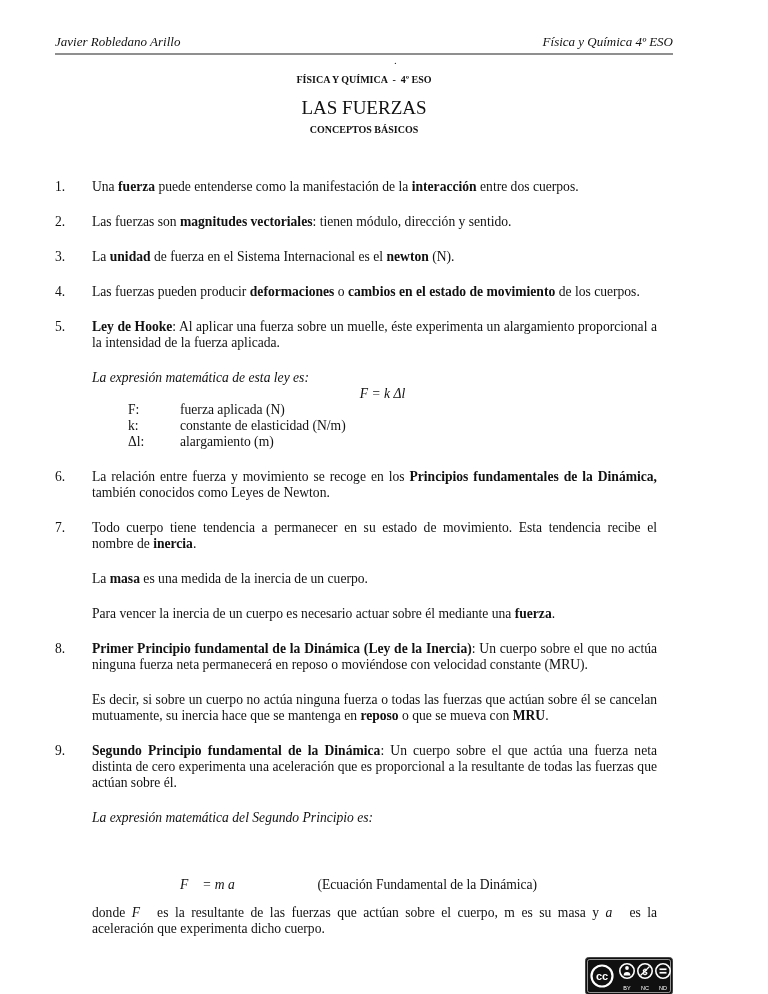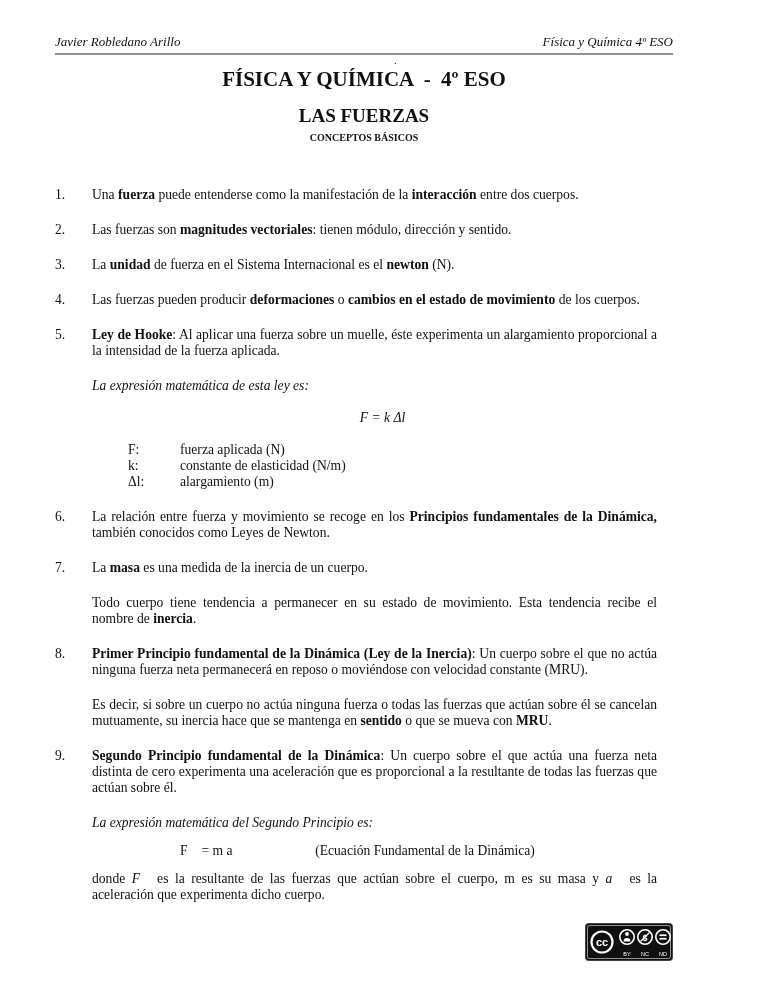--- a/index.html
+++ b/index.html
@@ -10,37 +10,37 @@
     font-size: 13.6px; line-height: 16px;
     padding: 34px 55px 0 55px; position: relative; overflow: hidden;
   }
   .header {
     display: flex; justify-content: space-between;
     font-style: italic; font-size: 13px;
     border-bottom: 2px solid #8f8f8f; padding-bottom: 3px;
   }
   .stray { position: absolute; left: 394px; top: 52px; font-size: 11px; color: #222; }
   .titleblock { text-align: center; margin-top: 15px; }
-  .t1 { font-weight: bold; font-size: 21px; line-height: 19px; white-space: pre; }
-  .t2 { font-weight: bold; font-size: 19px; line-height: 22px; margin-top: 16px; }
+  .t1 { font-weight: bold; font-size: 10px; line-height: 19px; white-space: pre; }
+  .t2 { font-weight: normal; font-size: 19px; line-height: 22px; margin-top: 8px; }
   .t3 { font-weight: bold; font-size: 10px; line-height: 17px; margin-top: 2px; }
   .list { margin-top: 41px; }
   .item { display: flex; margin-bottom: 19px; }
   .item-9 { margin-top: 14px; }
   .num { width: 37px; flex: none; }
   .ibody { flex: 1; min-width: 0; }
   .para { text-align: justify; margin: 0 16px 19px 0; }
   .intro { text-align: justify; margin: 0; font-style: italic; }
   .ibody > :last-child { margin-bottom: 0; }
-  .fcenter { text-align: center; font-style: italic; margin: 16px; }
+  .fcenter { text-align: center; font-style: italic; margin: 0; }
   .deflist { margin: 0; }
   .defrow { display: flex; }
   .deflab { margin-left: 36px; width: 52px; flex: none; }
   .formularow { display: flex; align-items: baseline; margin: 12px 0; }
-  .formula { padding-left: 88px; }
+  .formula { font-style: italic; padding-left: 88px; margin-top: 39px; }
   .fcaption { margin-left: 72px; }
   .footer { text-align: right; margin-top: 20px; }
   .cc-badge { display: inline-block; }
   b { font-weight: bold; }
   i { font-style: italic; }
 </style>
 </head>
 <body>
 
 <div class="page">
@@ -107,29 +107,30 @@
       </div>
       <div class="item item-6">
         <div class="num">6.</div>
         <div class="ibody">
           <div class="para">La relación entre fuerza y movimiento se recoge en los <b>Principios fundamentales de la Dinámica,</b> también conocidos como Leyes de Newton.</div>
         </div>
       </div>
       <div class="item item-7">
         <div class="num">7.</div>
         <div class="ibody">
+          <div class="para">Todo cuerpo tiene tendencia a permanecer en su estado de movimiento. Esta tendencia recibe el nombre de <b>inercia</b>.</div>
           <div class="para">La <b>masa</b> es una medida de la inercia de un cuerpo.</div>
-          <div class="para">Todo cuerpo tiene tendencia a permanecer en su estado de movimiento. Esta tendencia recibe el nombre de <b>inercia</b>.</div>
+          <div class="para">Para vencer la inercia de un cuerpo es necesario actuar sobre él mediante una <b>fuerza</b>.</div>
         </div>
       </div>
       <div class="item item-8">
         <div class="num">8.</div>
         <div class="ibody">
           <div class="para"><b>Primer Principio fundamental de la Dinámica (Ley de la Inercia)</b>: Un cuerpo sobre el que no actúa ninguna fuerza neta permanecerá en reposo o moviéndose con velocidad constante (MRU).</div>
-          <div class="para">Es decir, si sobre un cuerpo no actúa ninguna fuerza o todas las fuerzas que actúan sobre él se cancelan mutuamente, su inercia hace que se mantenga en <b>sentido</b> o que se mueva con <b>MRU</b>.</div>
+          <div class="para">Es decir, si sobre un cuerpo no actúa ninguna fuerza o todas las fuerzas que actúan sobre él se cancelan mutuamente, su inercia hace que se mantenga en <b>reposo</b> o que se mueva con <b>MRU</b>.</div>
         </div>
       </div>
       <div class="item item-9">
         <div class="num">9.</div>
         <div class="ibody">
           <div class="para"><b>Segundo Principio fundamental de la Dinámica</b>: Un cuerpo sobre el que actúa una fuerza neta distinta de cero experimenta una aceleración que es proporcional a la resultante de todas las fuerzas que actúan sobre él.</div>
           <div class="intro">La expresión matemática del Segundo Principio es:</div>
           <div class="formularow">
             <span class="formula">F⃗ = m a⃗</span>
             <span class="fcaption">(Ecuación Fundamental de la Dinámica)</span>

